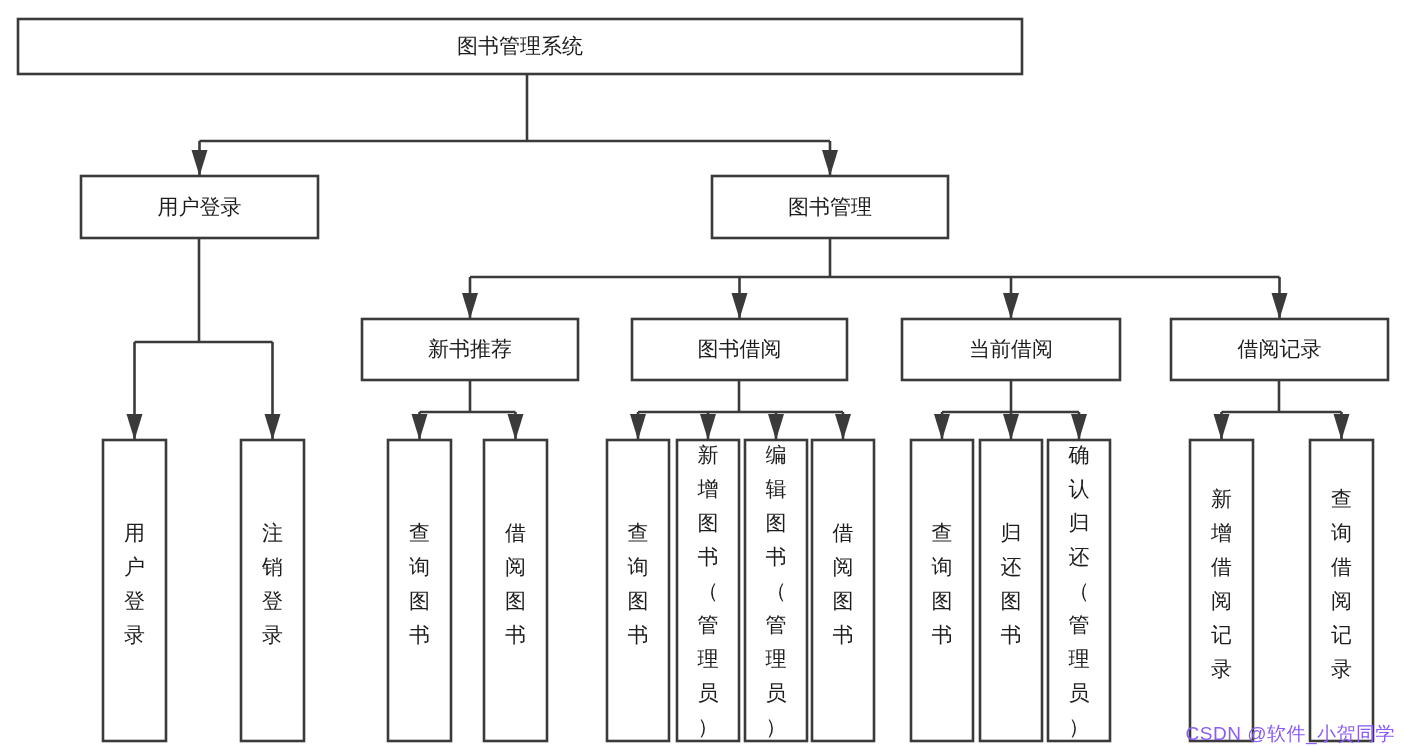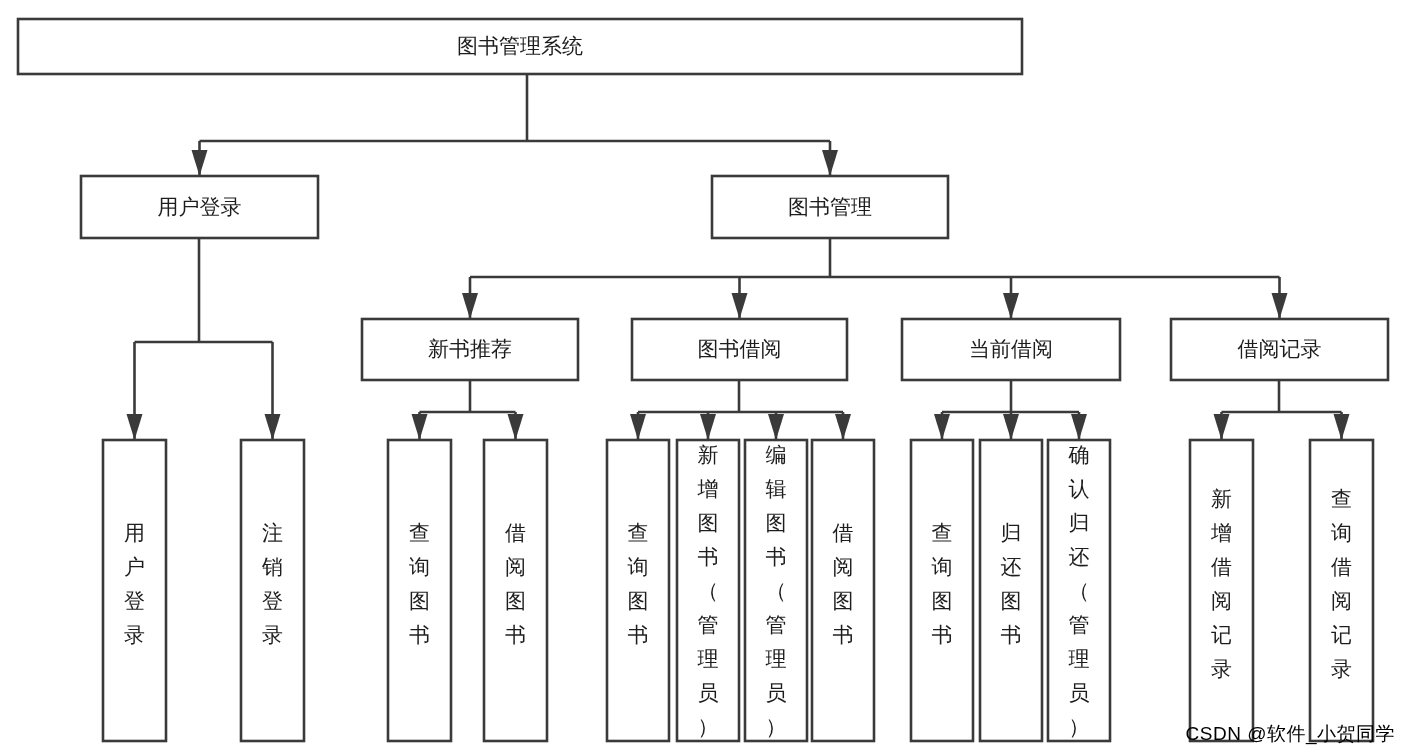--- a/index.html
+++ b/index.html
@@ -54,21 +54,21 @@
     font-size: 21px;
     fill: #1d1d1d;
     text-anchor: middle;
   }
   .watermark {
     position: absolute;
     right: 10px;
     bottom: 6px;
     font-family: "Liberation Sans", "DejaVu Sans", sans-serif;
     font-size: 19px;
-    color: #000000;
+    color: #8b5cf6;
     white-space: nowrap;
     letter-spacing: 0.5px;
     user-select: none;
   }
 </style>
 </head>
 <body>
 
 <div id="diagram-root">
   <svg id="tree-svg" viewBox="0 0 1405 747">

